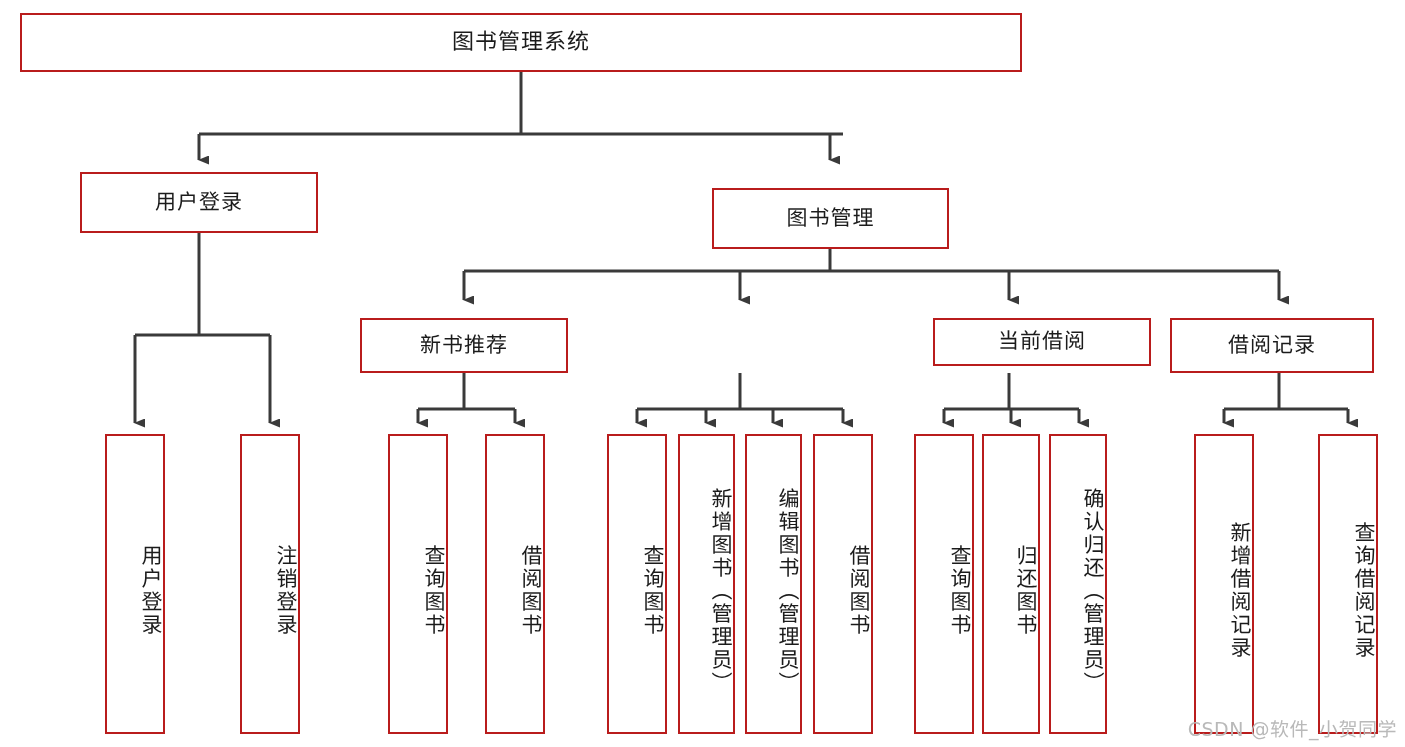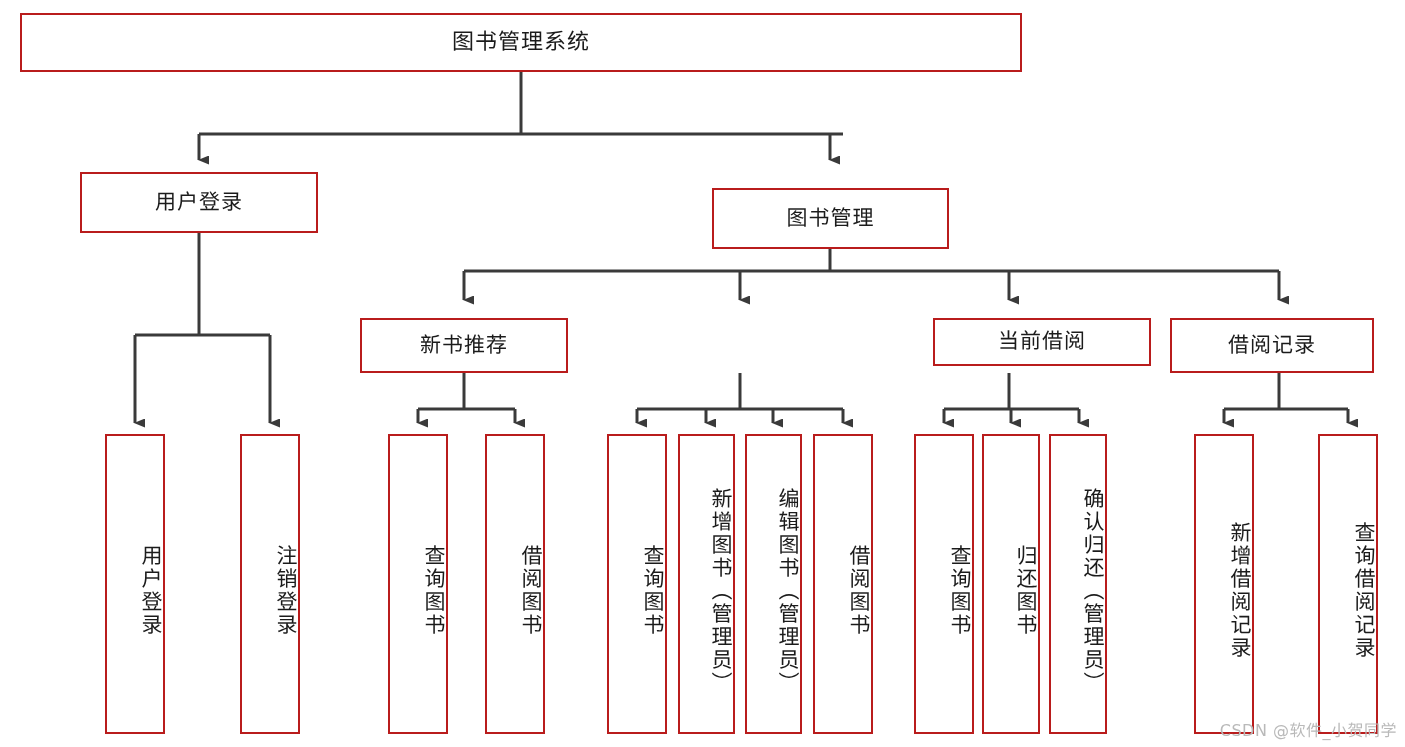--- a/index.html
+++ b/index.html
@@ -52,21 +52,21 @@
     align-items: flex-start;
     justify-content: center;
   }
   .node.root {
     font-size: 22px;
   }
   .watermark {
     position: absolute;
     right: 8px;
     bottom: 6px;
-    font-size: 16px;
+    font-size: 19px;
     color: #b9b9b9;
     letter-spacing: 0.5px;
     z-index: 5;
     white-space: nowrap;
     font-family: "DejaVu Sans", "Liberation Sans", sans-serif;
   }
 </style>
 </head>
 <body>
 

